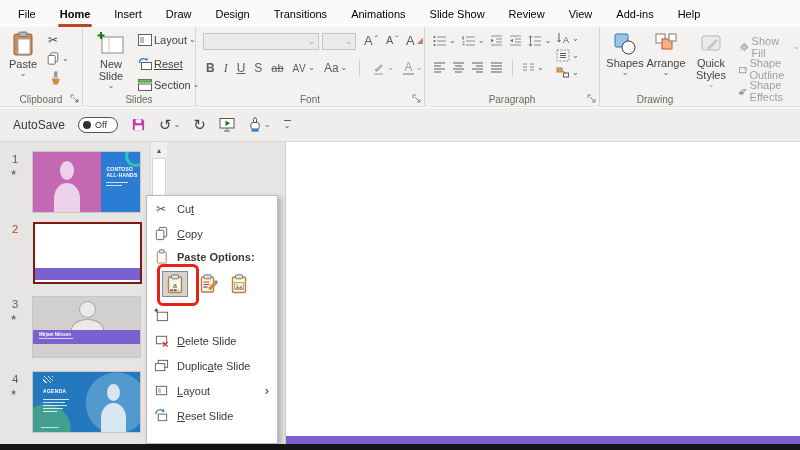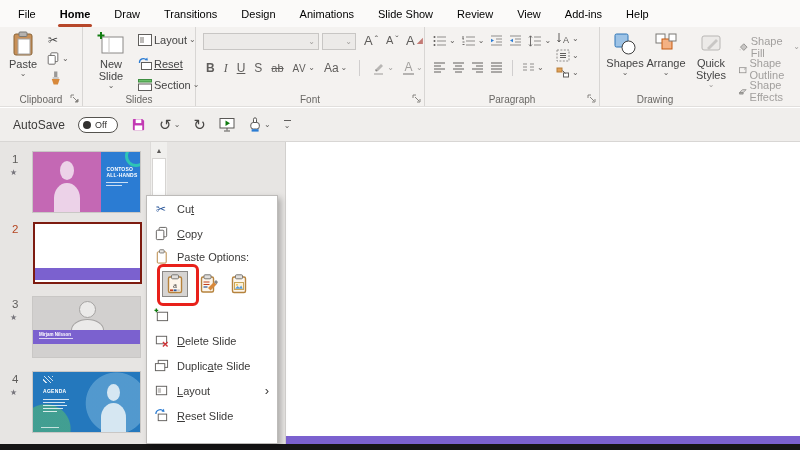--- a/index.html
+++ b/index.html
@@ -74,42 +74,43 @@
   
   .sbar{position:absolute;top:0;left:150px;width:17px;height:302px;background:#f0efed;border-left:1px solid #dddbd9;box-sizing:border-box;}
   .sbar .up{height:16px;display:flex;align-items:center;justify-content:center;font-size:7px;color:#5a5856;}
   .sbar .sthumb{position:absolute;top:16px;left:1px;width:14px;height:118px;background:#fff;border:1px solid #d6d4d2;box-sizing:border-box;}
   
   .menu{position:absolute;top:195px;left:146px;width:132px;height:249px;background:#fff;
         border:1px solid #bdbbb9;box-shadow:3px 3px 6px rgba(0,0,0,.25);box-sizing:border-box;z-index:10;font-size:11px;}
   .mi{display:flex;align-items:center;gap:8px;height:25px;padding-left:6px;box-sizing:border-box;}
   .mi .mic{width:16px;height:16px;flex:none;display:flex;align-items:center;justify-content:center;}
   .mi .mlabel{white-space:nowrap;color:#3b3a39;}
-  .mi.bold .mlabel{font-weight:normal;text-align:center;}
+  .mi.bold .mlabel{font-weight:bold;text-align:center;}
   .mi.short{height:21px;}
   .accel{text-decoration:underline;}
   .pastrow{position:relative;height:36px;}
   .pbox{position:absolute;top:4px;width:26px;height:26px;display:flex;align-items:center;justify-content:center;}
   .pbox.hl{background:#d6d4d2;border:1px solid #8a8886;box-sizing:border-box;}
   .redbox{position:absolute;left:10px;top:68px;width:36px;height:36px;border:3px solid #e8201a;border-radius:6px;z-index:12;}
   .subarrow{margin-left:auto;margin-right:8px;font-size:13px;color:#3b3a39;}
   .tooltip{position:absolute;left:14px;top:108px;background:#fff;border:1px solid #a6a4a2;box-shadow:1px 1px 2px rgba(0,0,0,.2);
            font-size:10.5px;color:#3b3a39;padding:3px 6px;white-space:nowrap;z-index:11;}
 </style>
 </head>
 <body>
 
 <div id="app">
 
   <div class="tabbar">
     <div class="tab">File</div>
     <div class="tab active">Home</div>
+    <div class="tab">Insert</div>
     <div class="tab">Draw</div>
+    <div class="tab">Design</div>
     <div class="tab">Transitions</div>
-    <div class="tab">Design</div>
     <div class="tab">Animations</div>
     <div class="tab">Slide Show</div>
     <div class="tab">Review</div>
     <div class="tab">View</div>
     <div class="tab">Add-ins</div>
     <div class="tab">Help</div>
   </div>
 
   <div class="ribbon">
 
@@ -353,21 +354,21 @@
           <path d="M8 16 L17 7 L19 9 L10 18Z" fill="#c8c6c4"></path>
         </svg>
         <span class="lbl gray">Quick Styles</span>
         <span class="chev gray">⌄</span>
       </div>
       <div class="rbtn" style="position:absolute;left:138px;top:8px;color:#a19f9d;">
         <svg width="13" height="13" viewBox="0 0 13 13">
           <path d="M3 6 L7 2 L11 6 L7 10Z" fill="#c8c6c4" stroke="#8a8886"></path>
           <path d="M1.5 9 q1 2 2 0" fill="#b0aeac"></path>
         </svg>
-        <span>Shape Fill</span>
+        <span>Show Fill</span>
         <span class="chev gray">⌄</span>
       </div>
       <div class="rbtn" style="position:absolute;left:138px;top:30px;color:#a19f9d;">
         <svg width="13" height="13" viewBox="0 0 13 13">
           <rect x="2" y="4" width="9" height="7" fill="none" stroke="#8a8886"></rect>
           <path d="M8 6 L11 3 L12 4 L9 7Z" fill="#b0aeac"></path>
         </svg>
         <span>Shape Outline</span>
       </div>
       <div class="rbtn" style="position:absolute;left:138px;top:52px;color:#a19f9d;">

